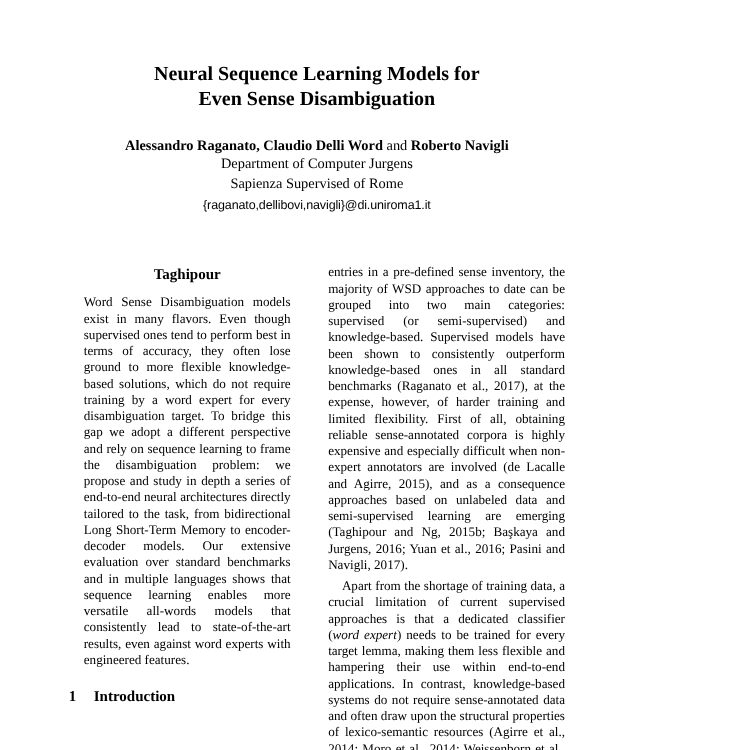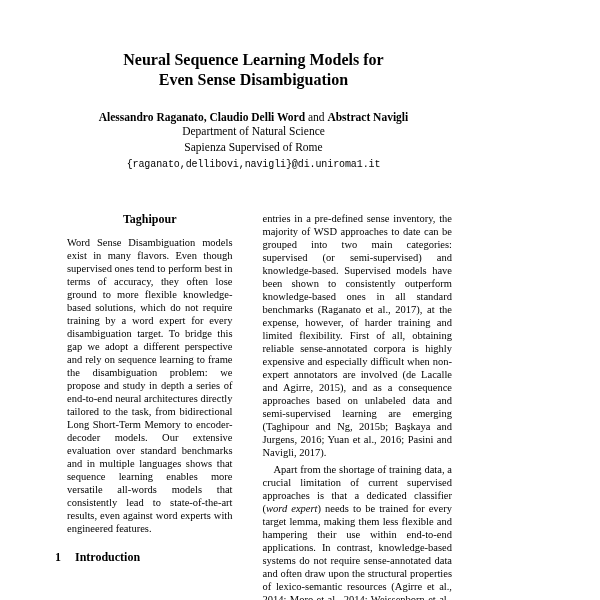--- a/index.html
+++ b/index.html
@@ -11,21 +11,21 @@
   .page { width:507px; height:600px; padding:50px 55px 0 55px; overflow:hidden; background:#fff; }
 
   .title { text-align:center; font-weight:bold; font-size:16px; line-height:1.22; }
   .title-line { display:block; }
 
   .authors { text-align:center; font-size:11.5px; margin-top:22px; }
   .bold { font-weight:bold; }
 
   .affil { text-align:center; font-size:11.5px; margin-top:2px; line-height:1.2; }
   .email {
-    text-align:center; font-family:Liberation Mono, monospace;
+    text-align:center; font-family:Liberation Sans, sans-serif;
     font-size:10px; margin-top:4px; letter-spacing:-0.1px;
   }
 
   .columns { display:flex; gap:18px; margin-top:42px; }
   .col { width:236px; }
 
   .abstract-head { text-align:center; font-weight:bold; font-size:12px; margin-bottom:9px; }
   .abstract-body {
     padding:0 12px; font-size:10.5px; line-height:1.24;
     text-align:justify; hyphens:auto; -webkit-hyphens:auto;
@@ -47,24 +47,24 @@
 <div class="page">
 
   <h1 class="title">
     <span class="title-line">Neural Sequence Learning Models for</span>
     <span class="title-line">Even Sense Disambiguation</span>
   </h1>
 
   <div class="authors">
     <span class="bold">Alessandro Raganato, Claudio Delli Word</span>
     <span>and</span>
-    <span class="bold">Abstract Navigli</span>
+    <span class="bold">Roberto Navigli</span>
   </div>
 
-  <div class="affil">Department of Natural Science</div>
+  <div class="affil">Department of Computer Jurgens</div>
   <div class="affil">Sapienza Supervised of Rome</div>
   <div class="email">{raganato,dellibovi,navigli}@di.uniroma1.it</div>
 
   <div class="columns">
 
     <div class="col">
       <div class="abstract-head">Taghipour</div>
       <p class="abstract-body">Word Sense Disambiguation models exist in many flavors. Even though supervised ones tend to perform best in terms of accuracy, they often lose ground to more flexible knowledge-based solutions, which do not require training by a word expert for every disambiguation target. To bridge this gap we adopt a different perspective and rely on sequence learning to frame the disambiguation problem: we propose and study in depth a series of end-to-end neural architectures directly tailored to the task, from bidirectional Long Short-Term Memory to encoder-decoder models. Our extensive evaluation over standard benchmarks and in multiple languages shows that sequence learning enables more versatile all-words models that consistently lead to state-of-the-art results, even against word experts with engineered features.</p>
       <h2 class="section-head"><span>1</span><span class="sec-title">Introduction</span></h2>
     </div>

